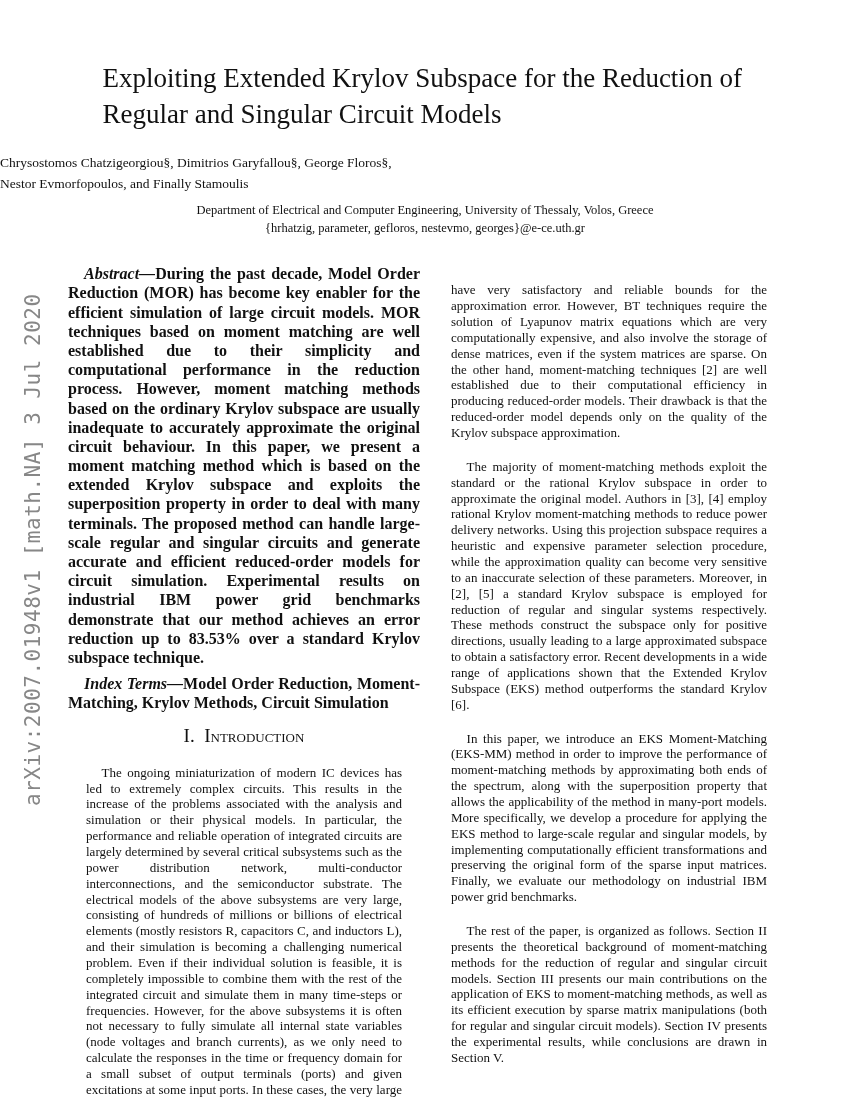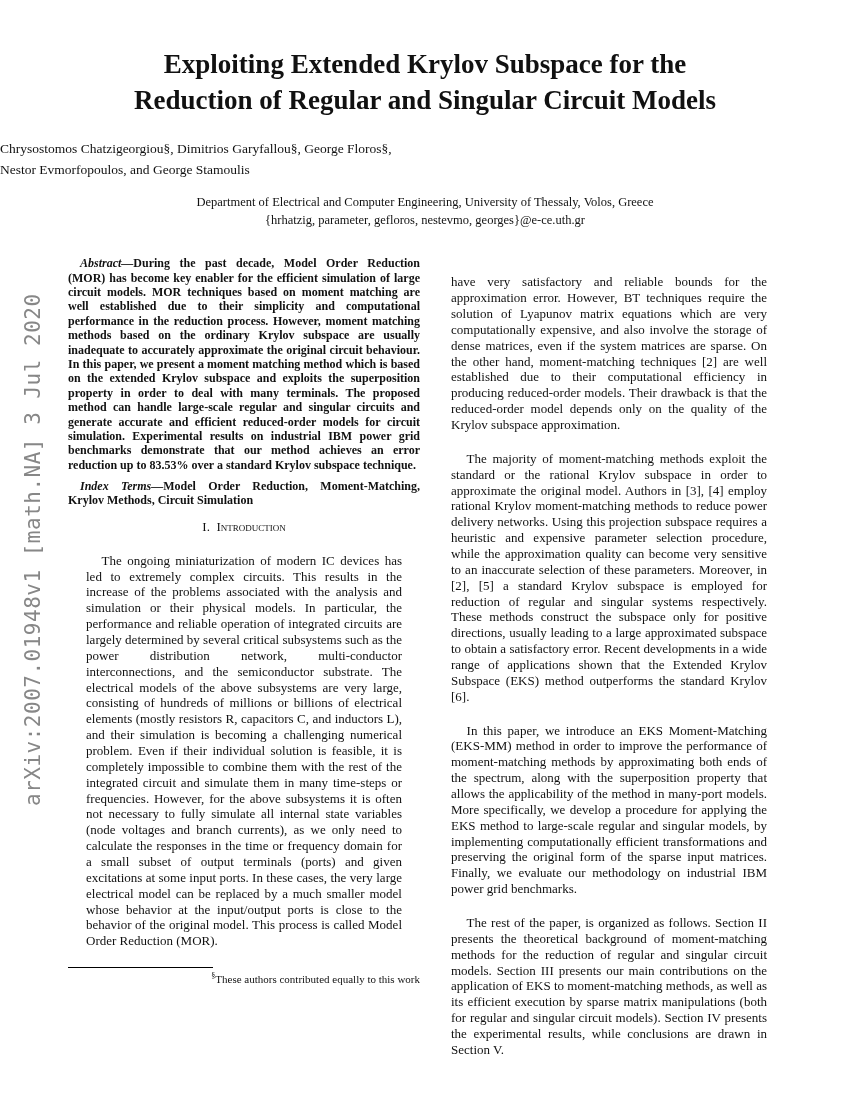--- a/index.html
+++ b/index.html
@@ -24,63 +24,63 @@
     justify-content: center;
     writing-mode: vertical-rl;
     transform: rotate(180deg);
     font-family: "DejaVu Sans Mono", monospace;
     font-size: 21px;
     letter-spacing: 0.5px;
     color: var(--watermark-color, #878787);
     white-space: nowrap;
   }
   .title {
-    margin: 46px auto 0 auto;
+    margin: 60px auto 0 auto;
     width: 645px;
-    text-align: center;
+    text-align: left;
     font-size: 27px;
     line-height: 1.35;
-    font-weight: bold;
+    font-weight: normal;
   }
   .authors {
     margin-top: 20px;
     text-align: left;
     font-size: 13.5px;
     line-height: 1.55;
   }
   .affiliation, .email {
     text-align: center;
     font-size: 12.5px;
     line-height: 1.5;
   }
-  .affiliation { margin-top: 12px; }
+  .affiliation { margin-top: 6px; }
   .columns {
     display: flex;
     gap: 13px;
     padding: 26px 64px 0 68px;
     box-sizing: border-box;
   }
   .col {
     width: 352px;
     text-align: justify;
     font-size: 13px;
     line-height: 1.22;
   }
   p.bold-par {
     font-weight: bold;
-    font-size: 12px;
+    font-size: 16px;
     line-height: 1.2;
     text-indent: 1em;
     margin: 0 0 7px 0;
   }
   .lead { font-style: italic; }
   .section-heading {
     text-align: center;
     font-variant: small-caps;
-    font-size: 13px;
+    font-size: 19px;
     font-weight: normal;
     margin: 11px 0 9px 0;
   }
   p.body { margin: 18px; text-indent: 1.2em; }
   p.body.noindent { text-indent: 0; }
   .footnote-rule {
     border: none;
     border-top: 1px solid #000;
     width: 145px;
     margin: 12px 0 0 0;
@@ -97,21 +97,21 @@
 <body>
 
 <div class="page">
 
   <div class="watermark">arXiv:2007.01948v1  [math.NA]  3 Jul 2020</div>
 
   <h1 class="title">Exploiting Extended Krylov Subspace for the Reduction of Regular and Singular Circuit Models</h1>
 
   <div class="authors">
     <div>Chrysostomos Chatzigeorgiou§, Dimitrios Garyfallou§, George Floros§,</div>
-    <div>Nestor Evmorfopoulos, and George Stamoulis</div>
+    <div>Nestor Evmorfopoulos, and Finally Stamoulis</div>
   </div>
   <div class="affiliation">Department of Electrical and Computer Engineering, University of Thessaly, Volos, Greece</div>
   <div class="email">{hrhatzig, parameter, gefloros, nestevmo, georges}@e-ce.uth.gr</div>
 
   <div class="columns">
 
     <div class="col">
       <p class="bold-par"><span class="lead">Abstract—</span><span>During the past decade, Model Order Reduction (MOR) has become key enabler for the efficient simulation of large circuit models. MOR techniques based on moment matching are well established due to their simplicity and computational performance in the reduction process. However, moment matching methods based on the ordinary Krylov subspace are usually inadequate to accurately approximate the original circuit behaviour. In this paper, we present a moment matching method which is based on the extended Krylov subspace and exploits the superposition property in order to deal with many terminals. The proposed method can handle large-scale regular and singular circuits and generate accurate and efficient reduced-order models for circuit simulation. Experimental results on industrial IBM power grid benchmarks demonstrate that our method achieves an error reduction up to 83.53% over a standard Krylov subspace technique.</span></p>
 
       <p class="bold-par"><span class="lead">Index Terms—</span><span>Model Order Reduction, Moment-Matching, Krylov Methods, Circuit Simulation</span></p>

